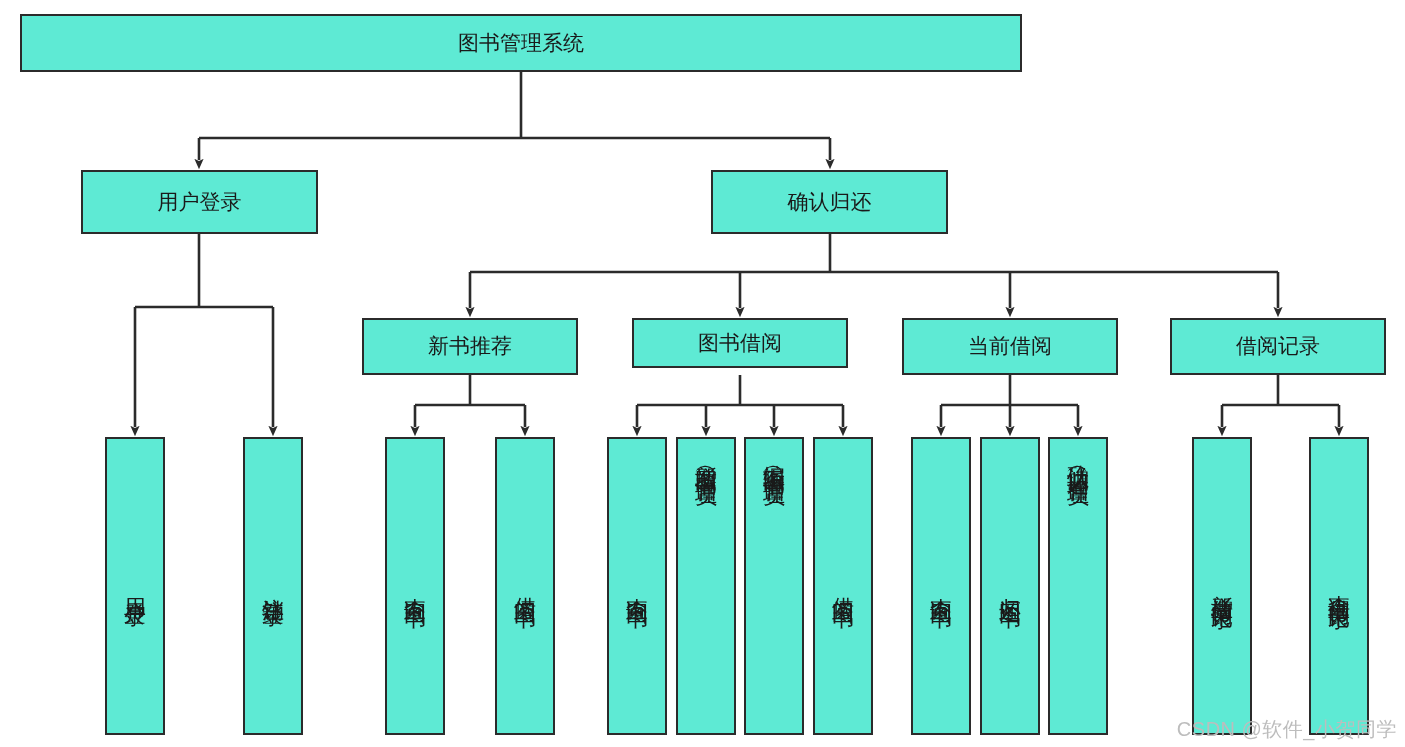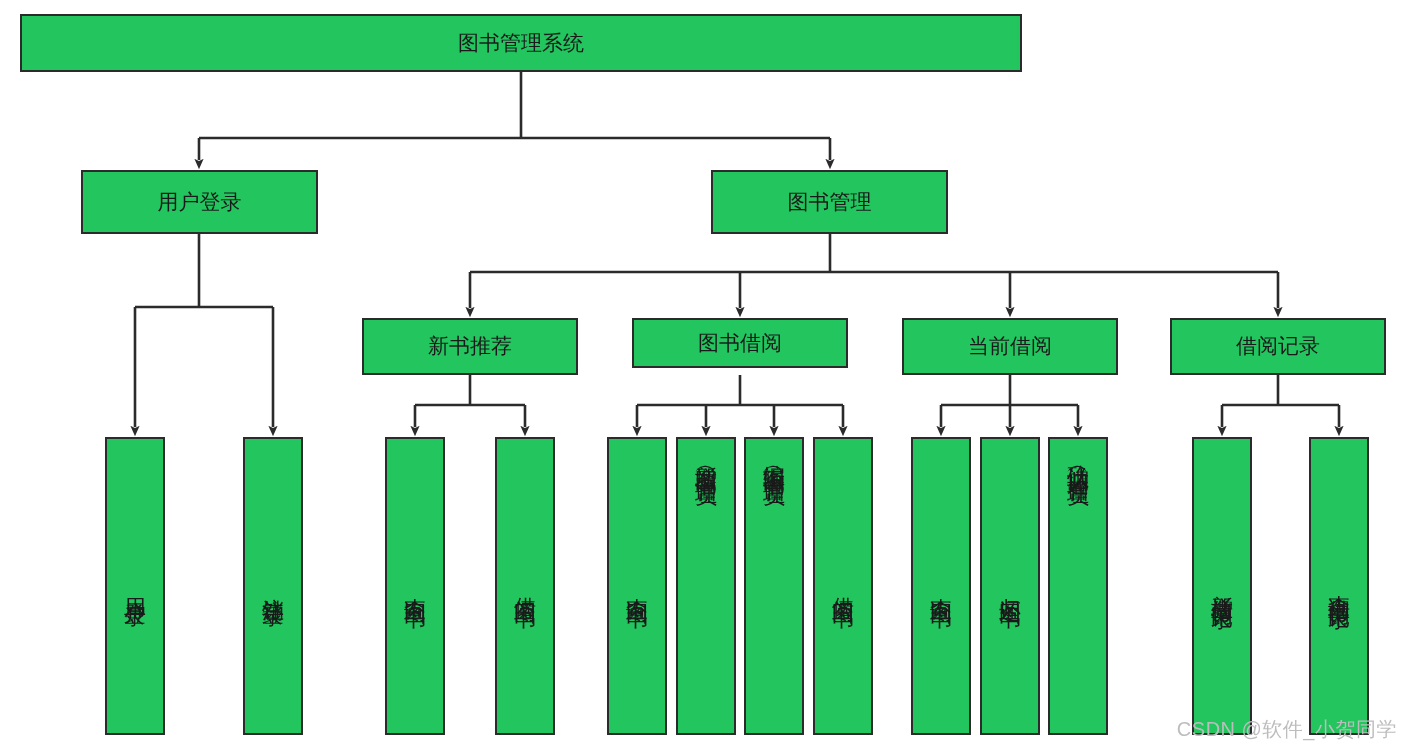--- a/index.html
+++ b/index.html
@@ -22,21 +22,21 @@
     position: absolute;
     left: 0;
     top: 0;
     width: 1405px;
     height: 747px;
     pointer-events: none;
   }
   .node {
     position: absolute;
     box-sizing: border-box;
-    background: #22c55e;
+    background: #5eead4;
     border: 2.4px solid #2b2b2b;
     display: flex;
     align-items: center;
     justify-content: center;
     z-index: 2;
   }
   .node-label {
     color: #1a1a1a;
     line-height: 1.18;
     text-align: center;
@@ -137,21 +137,21 @@
 
   <div class="node root horiz" style="left:20px; top:14px; width:1002px; height:58px;">
     <span class="node-label">图书管理系统</span>
   </div>
 
   <div class="node horiz" style="left:81px; top:170px; width:237px; height:64px;">
     <span class="node-label">用户登录</span>
   </div>
 
   <div class="node horiz" style="left:711px; top:170px; width:237px; height:64px;">
-    <span class="node-label">图书管理</span>
+    <span class="node-label">确认归还</span>
   </div>
 
   <div class="node horiz" style="left:362px; top:318px; width:216px; height:57px;justify-content:center;">
     <span class="node-label">新书推荐</span>
   </div>
 
   <div class="node horiz" style="left:632px; top:318px; width:216px; height:50px;">
     <span class="node-label">图书借阅</span>
   </div>
 

